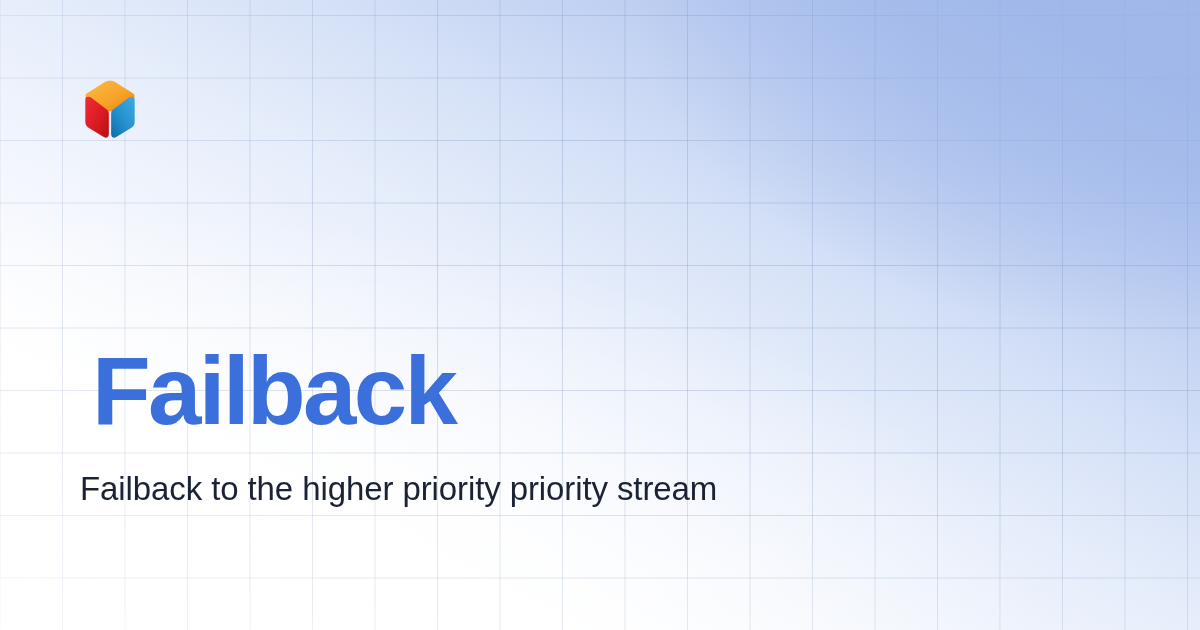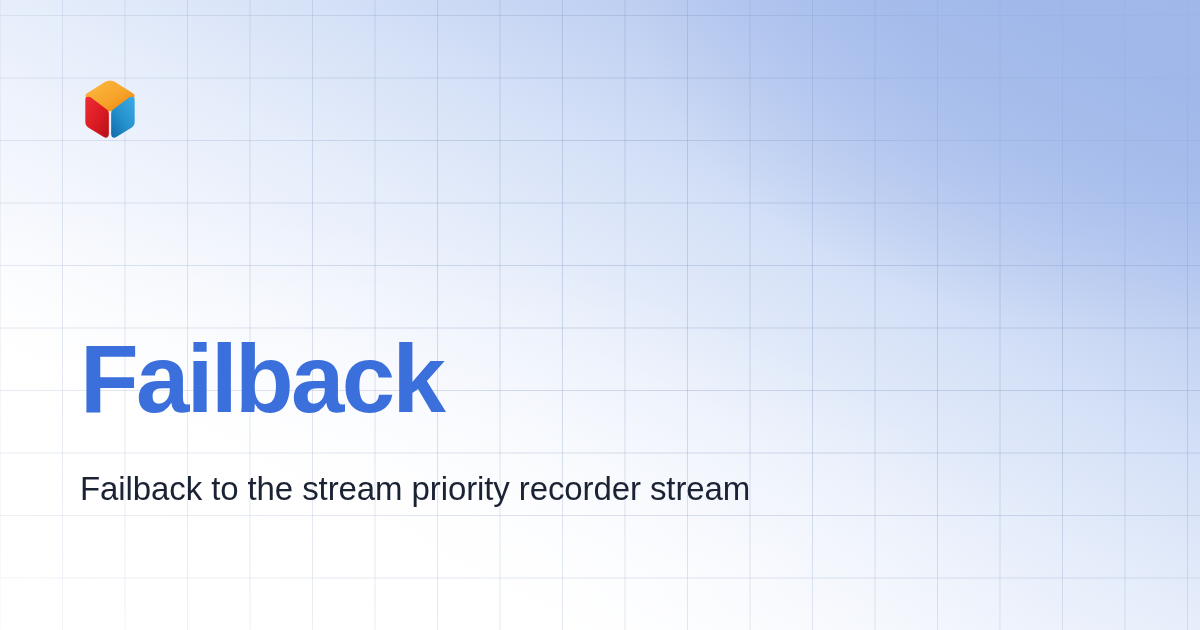--- a/index.html
+++ b/index.html
@@ -96,21 +96,21 @@
     top: 79px;
     width: 58px;
     height: 62px;
   }
   .logo svg { display: block; width: 100%; height: 100%; }
 
   .headline {
     position: absolute;
     left: 80px;
     top: 328px;
-    margin: 0;
+    margin: 12px;
     font-size: 96px;
     line-height: 1.06;
     font-weight: 700;
     letter-spacing: -2.6px;
     color: #3b6fdb;
     white-space: nowrap;
   }
 
   .subhead {
     position: absolute;
@@ -188,16 +188,16 @@
                  C52 101 56 104 60.2 101.6
                  L88 84.6
                  C90.8 82.8 93 78.8 93 75.4
                  L93 37
                  C93 34.8 92.6 33 92 32 Z" fill="url(#gRight)"></path>
       </svg>
     </div>
 
     <h1 class="headline">Failback</h1>
 
-    <p class="subhead">Failback to the stream priority recorder stream</p>
+    <p class="subhead">Failback to the higher priority priority stream</p>
 
   </div>
 </div>
 
 </body></html>

